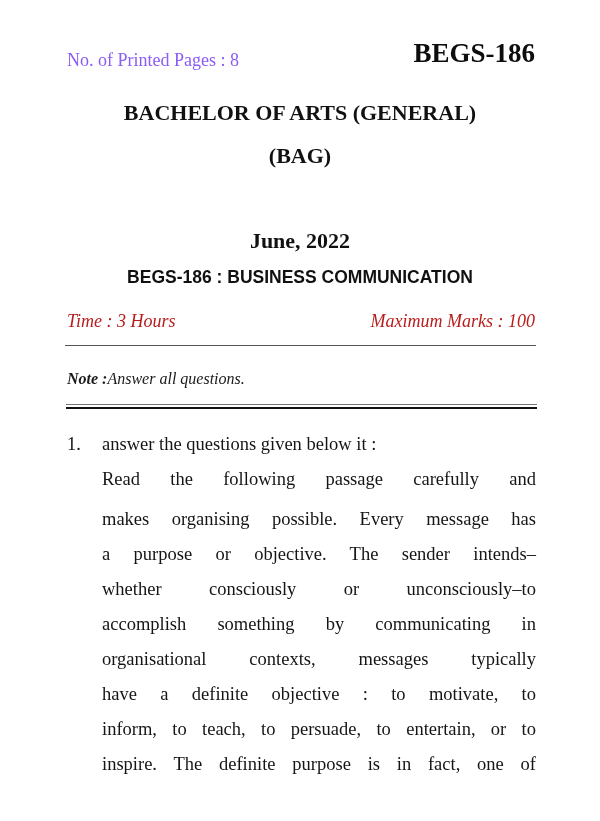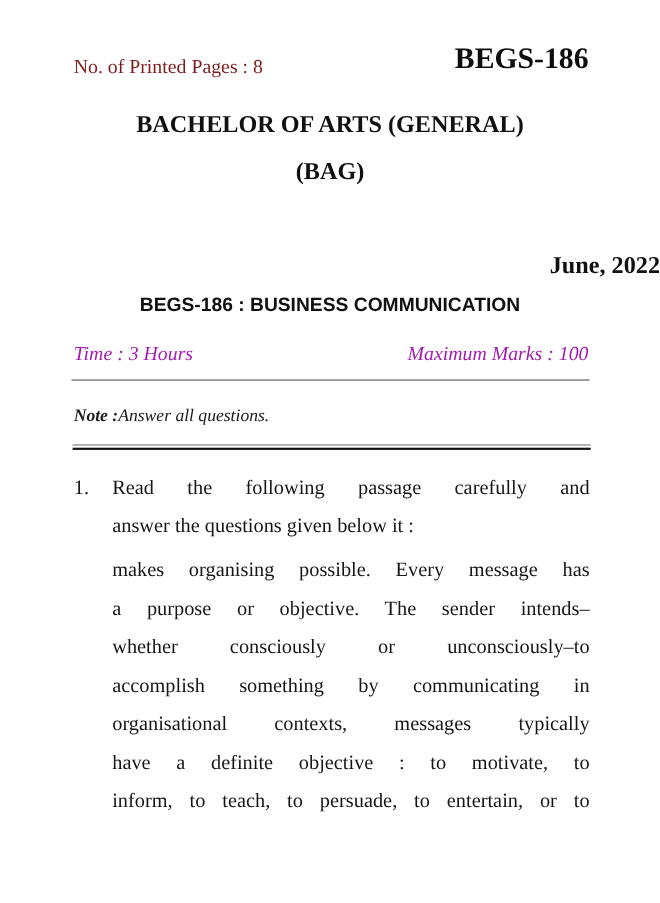--- a/index.html
+++ b/index.html
@@ -27,21 +27,21 @@
       right: 65px;
       top: 38px;
       height: 40px;
     }
     .printed-pages {
       position: absolute;
       left: 0;
       top: 12px;
       font-family: "Liberation Serif", serif;
       font-size: 18px;
-      color: #7f1d1d;
+      color: #8b5cf6;
     }
     .paper-code {
       position: absolute;
       right: 0;
       top: 0;
       font-family: "Liberation Serif", serif;
       font-weight: bold;
       font-size: 27px;
       color: #0d0d0d;
     }
@@ -50,37 +50,37 @@
       left: 0;
       width: 600px;
       text-align: center;
       font-family: "Liberation Serif", serif;
       font-weight: bold;
       color: #111;
     }
     .degree { top: 100px; font-size: 22px; }
     .bag { top: 143px; font-size: 22px; }
     .exam { top: 185px; font-size: 22px; }
-    .date { top: 228px; font-size: 22px; text-align: right; }
+    .date { top: 228px; font-size: 22px; }
     .course {
       top: 267px;
       font-family: "Liberation Sans", sans-serif;
       font-size: 17.5px;
       font-weight: bold;
     }
     .meta-row {
       position: absolute;
       left: 67px;
       right: 65px;
       top: 311px;
       height: 24px;
       font-family: "Liberation Serif", serif;
       font-style: italic;
       font-size: 18px;
-      color: #a21caf;
+      color: #b91c1c;
     }
     .meta-row .time { position: absolute; left: 0; top: 0; }
     .meta-row .marks { position: absolute; right: 0; top: 0; }
     .rule-single {
       position: absolute;
       left: 65px;
       right: 64px;
       top: 345px;
       height: 0;
       border-top: 1.5px solid #555;
@@ -170,26 +170,27 @@
   <div class="note-row">
     <span class="note-label">Note :</span><span class="note-text">Answer all questions.</span>
   </div>
 
   <div class="rule-double-thin"></div>
   <div class="rule-double-thick"></div>
 
   <div class="question">
     <span class="q-number">1.</span>
     <div class="q-body">
+      <span class="line last">answer the questions given below it :</span>
       <span class="line">Read the following passage carefully and</span>
-      <span class="line last">answer the questions given below it :</span>
       <div class="gap"></div>
       <span class="line">makes organising possible. Every message has</span>
       <span class="line">a purpose or objective. The sender intends–</span>
       <span class="line">whether consciously or unconsciously–to</span>
       <span class="line">accomplish something by communicating in</span>
       <span class="line">organisational contexts, messages typically</span>
       <span class="line">have a definite objective : to motivate, to</span>
       <span class="line">inform, to teach, to persuade, to entertain, or to</span>
+      <span class="line">inspire. The definite purpose is in fact, one of</span>
     </div>
   </div>
 
 </div>
 
 </body></html>

